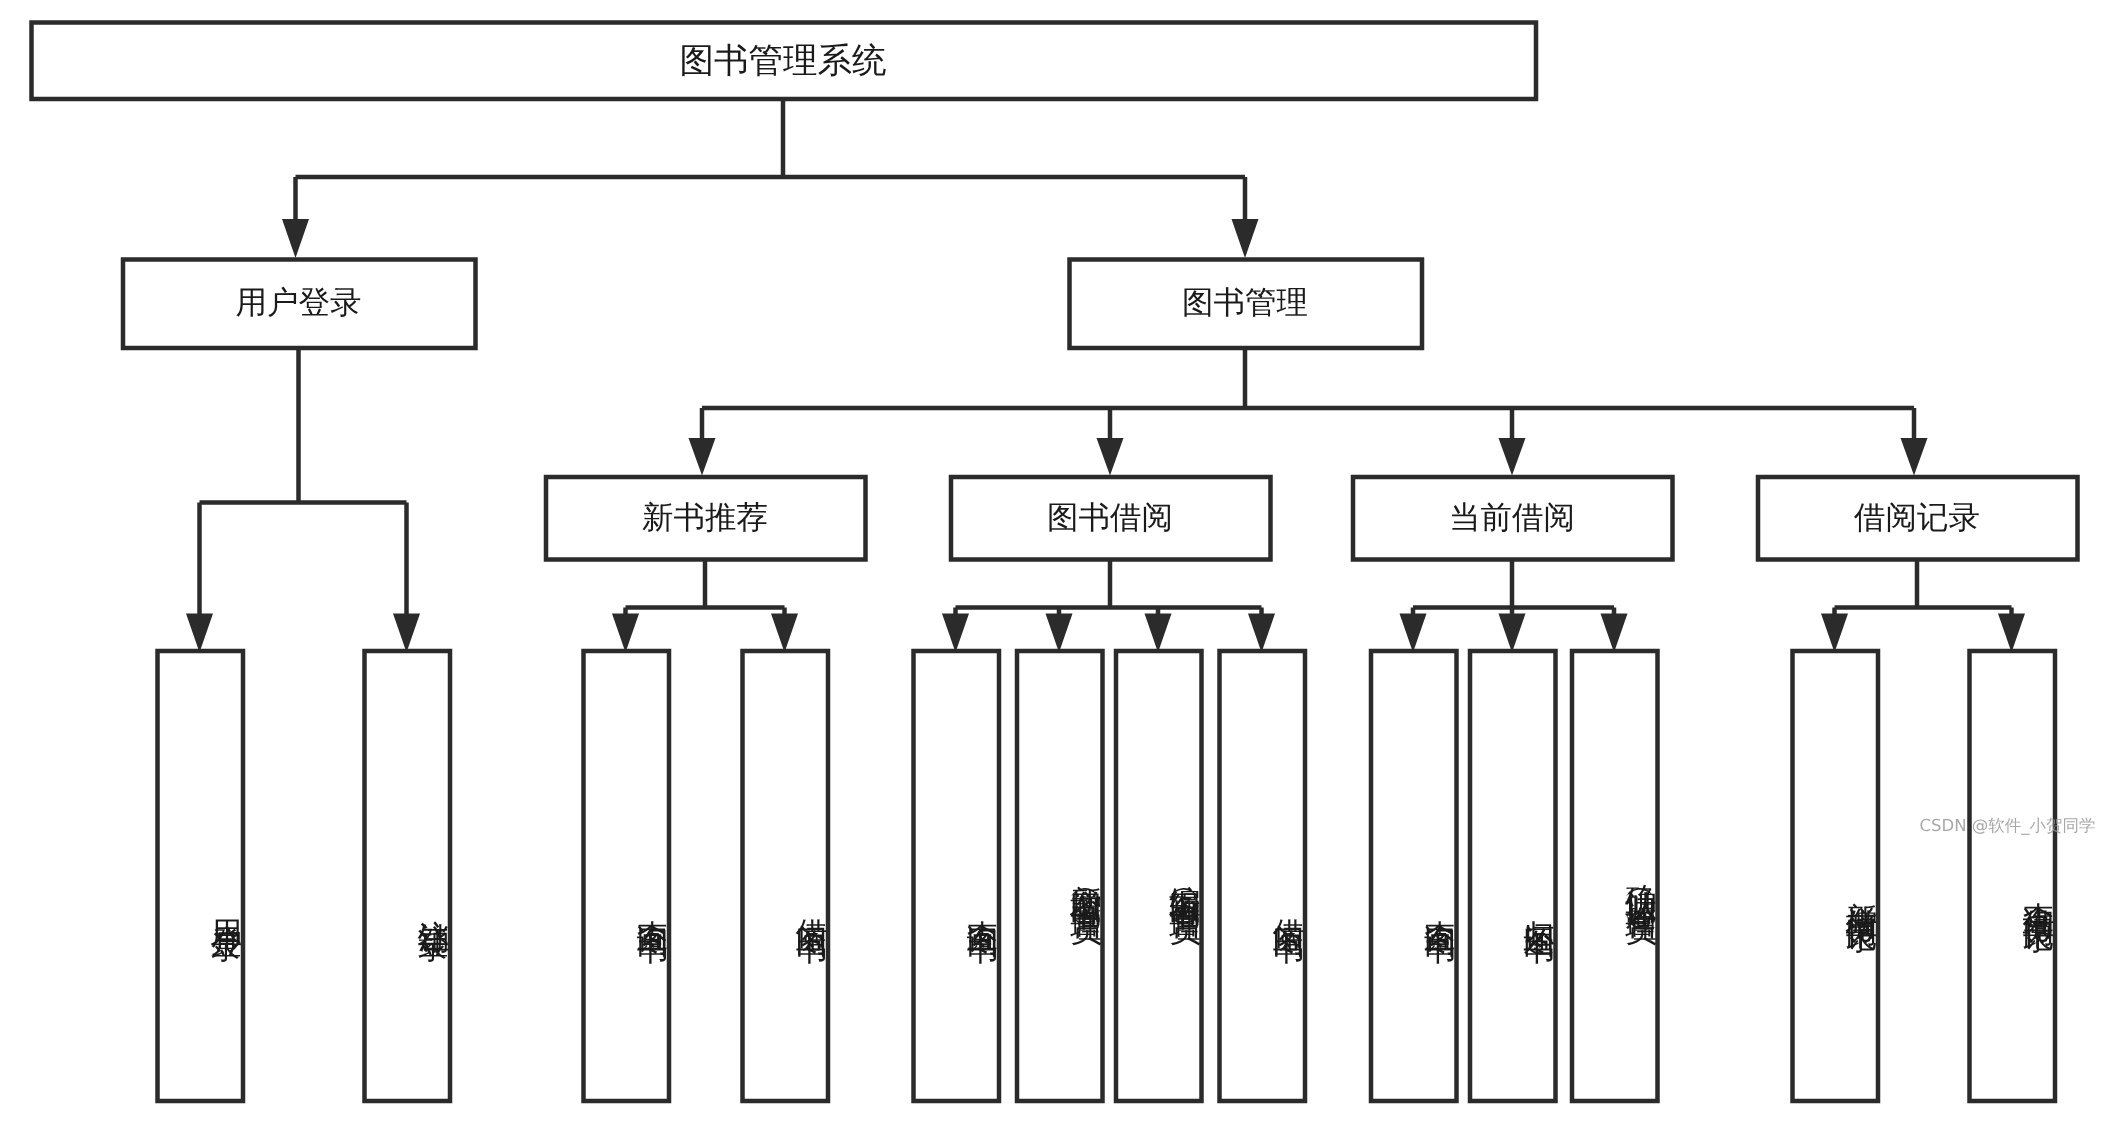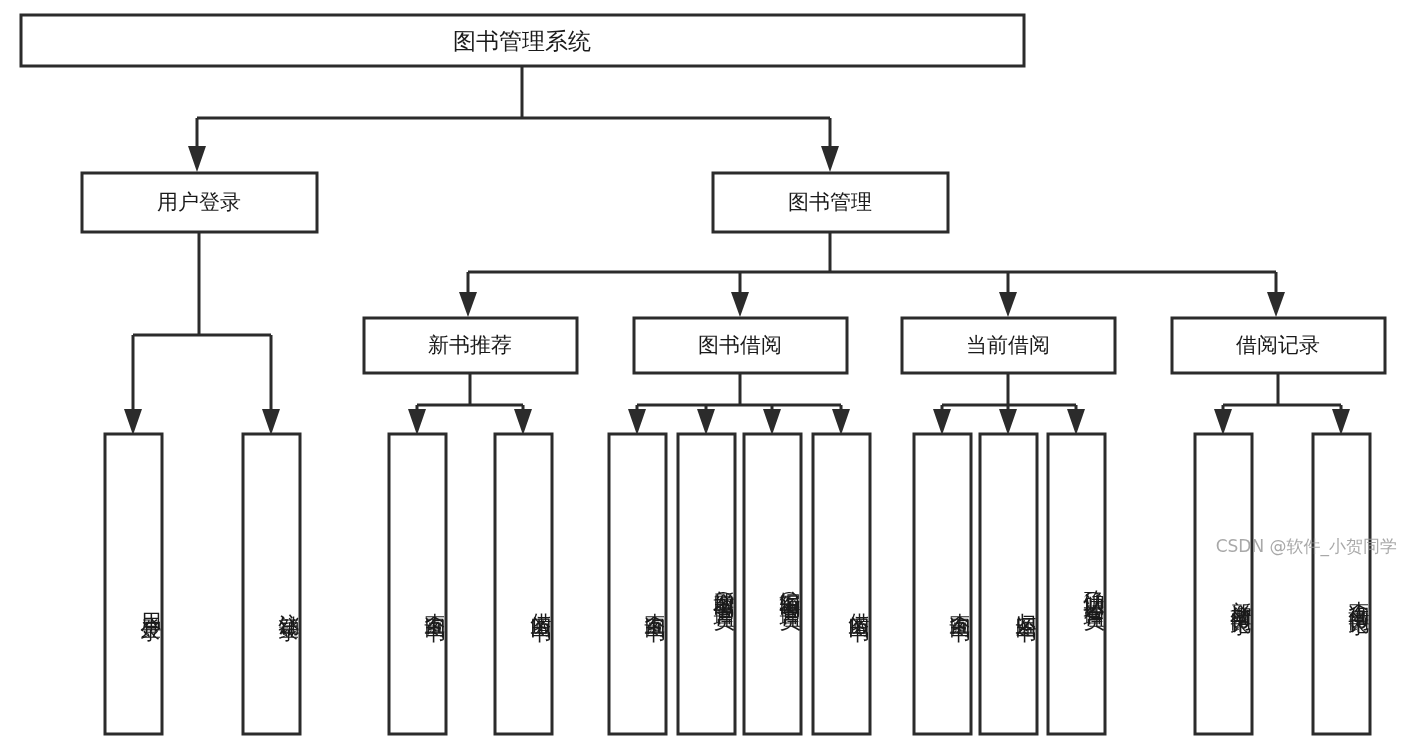--- a/index.html
+++ b/index.html
@@ -65,21 +65,21 @@
     color: #1a1a1a;
     white-space: nowrap;
     text-align: center;
     pointer-events: none;
   }
   .watermark {
     position: absolute;
     right: 8px;
     bottom: 6px;
     font-family: "DejaVu Sans", "Liberation Sans", sans-serif;
-    font-size: 17px;
+    font-size: 11px;
     color: #9a9a9a;
     opacity: 0.85;
     white-space: nowrap;
   }
 </style>
 </head>
 <body>
 
 <div id="diagram-root">
 

